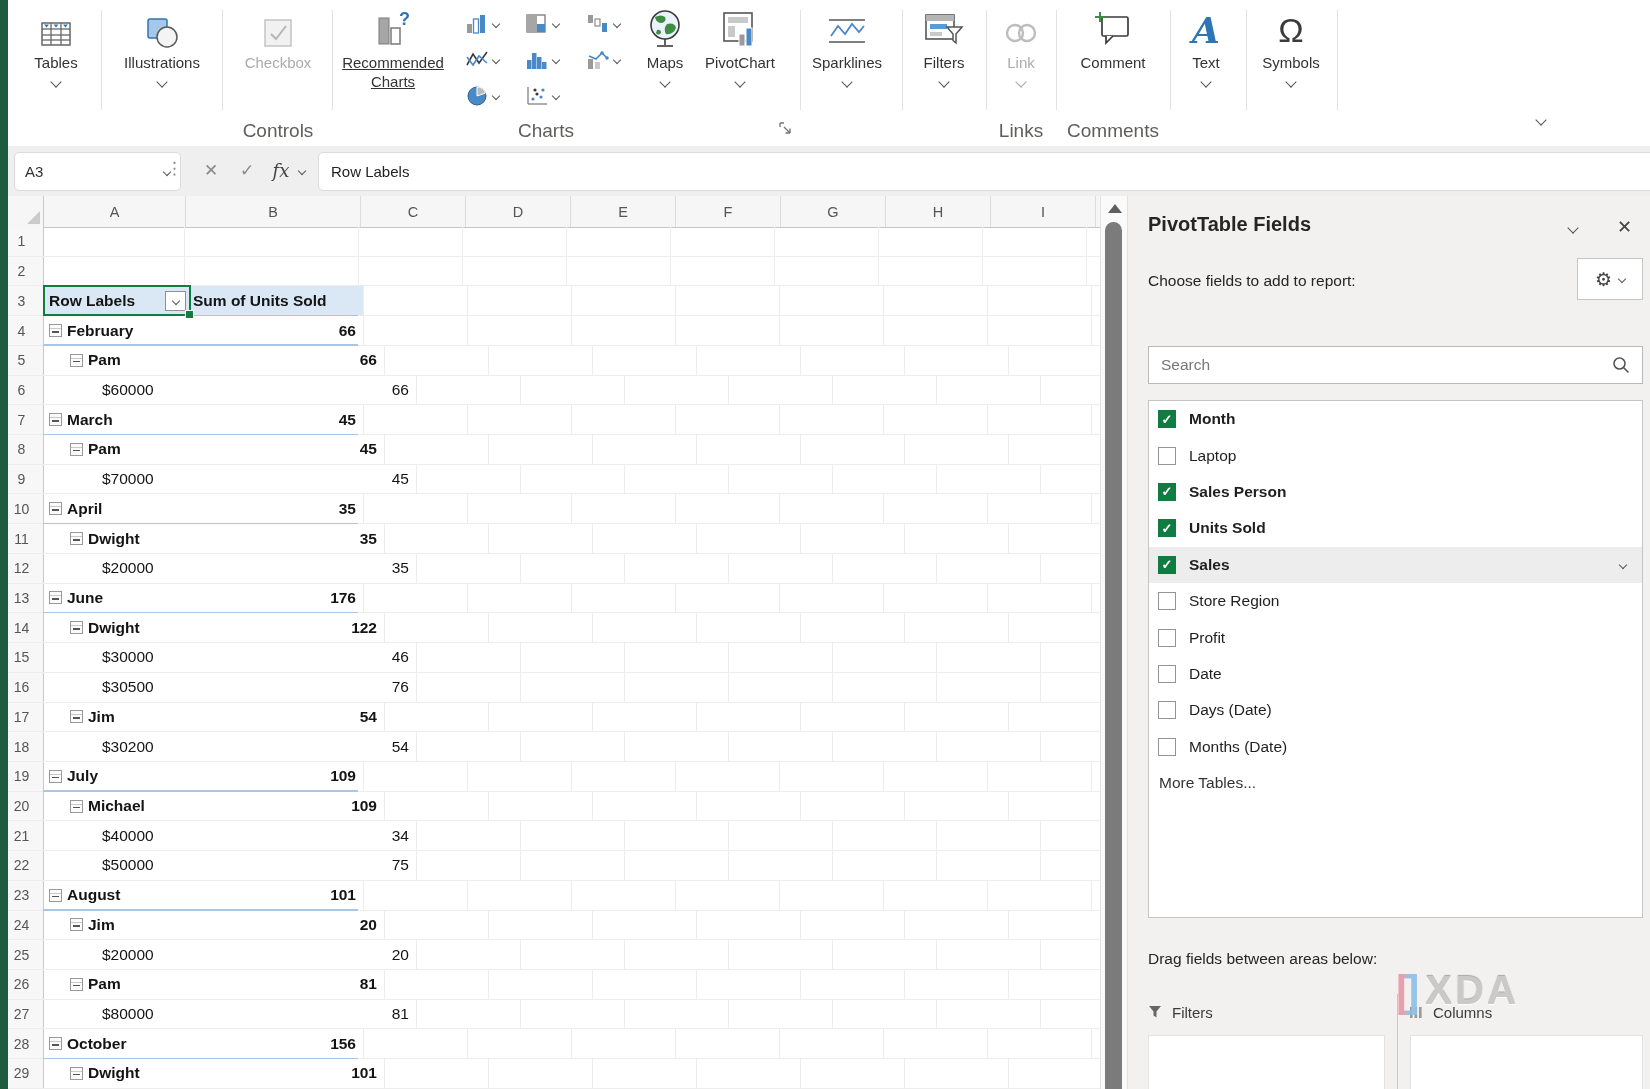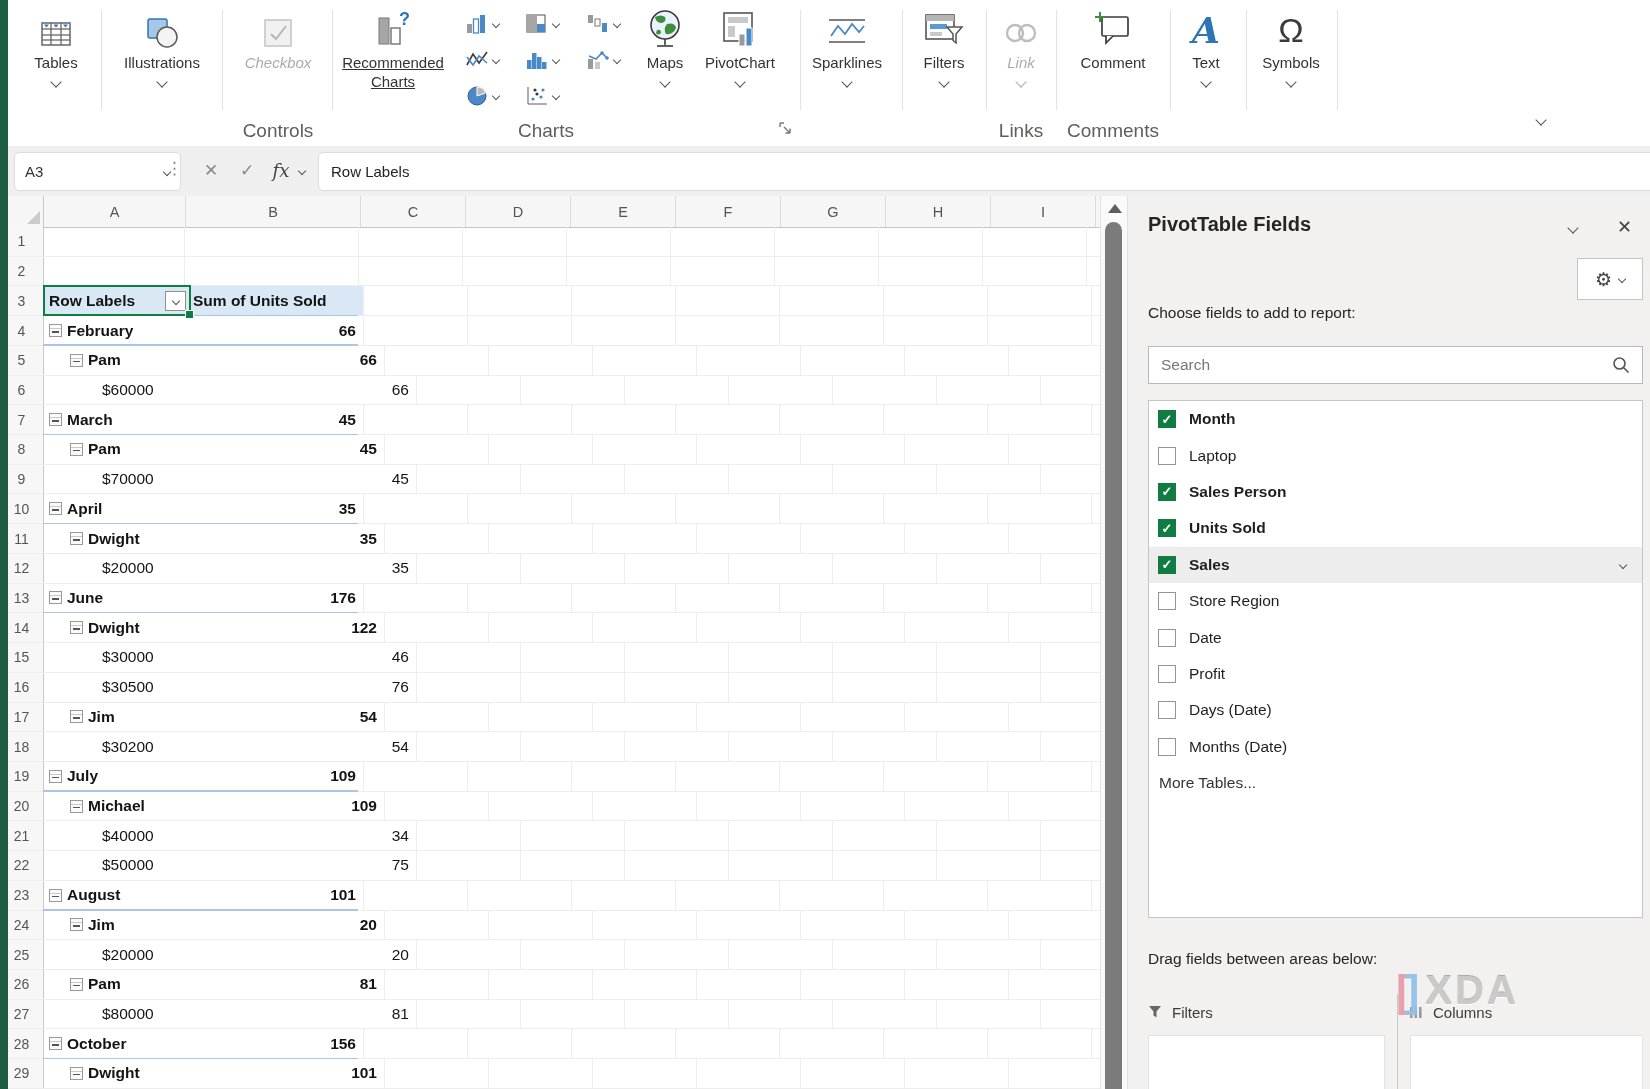--- a/index.html
+++ b/index.html
@@ -7,21 +7,21 @@
        font-family:"Liberation Sans",sans-serif;color:#222;}
   
   .edge-strip{position:absolute;left:0;top:0;width:8px;height:1089px;background:#1E5C3F;z-index:50;}
   
   .ribbon{position:absolute;left:0;top:0;width:1650px;height:146px;background:#fff;border-bottom:1px solid #D4D4D4;}
   .rsep{position:absolute;top:10px;height:100px;width:1px;background:#E1E1E1;}
   .rbtn{position:absolute;top:4px;height:112px;display:flex;flex-direction:column;align-items:center;cursor:default;}
   .ric{height:46px;display:flex;align-items:flex-end;justify-content:center;}
   .rlabel{font-size:15px;color:#333;line-height:19px;text-align:center;margin-top:3px;white-space:nowrap;}
   .rlabel.wrap{white-space:normal;width:114px;text-decoration:underline;}
-  .rbtn.dis .rlabel{color:#ABABAB;font-style:italic;}
+  .rbtn.dis .rlabel{color:#ABABAB;}
   .chev{display:inline-block;width:7px;height:7px;border-right:1.6px solid #555;border-bottom:1.6px solid #555;transform:rotate(45deg);}
   .chev.sm{width:5px;height:5px;border-width:1.4px;}
   .chev.gray{border-color:#A9A9A9;}
   .rbtn .chev{margin-top:6px;}
   .glabel{position:absolute;top:120px;height:22px;display:flex;align-items:center;justify-content:center;
           font-size:19px;color:#605E5C;}
   .chartgrid{position:absolute;left:452px;top:6px;width:182px;height:112px;display:grid;
              grid-template-columns:1fr 1fr 1fr;grid-auto-rows:36px;align-items:center;}
   .minibtn{display:flex;align-items:center;gap:5px;justify-content:center;}
   .launcher{position:absolute;left:778px;top:121px;width:16px;height:16px;}
@@ -72,21 +72,21 @@
   .vscroll{position:absolute;left:1100px;top:196px;width:27px;bottom:0;background:#FAFAFA;border-left:1px solid #E2E2E2;overflow:hidden;}
   .vs-up{position:absolute;left:50%;top:8px;transform:translateX(-50%);width:0;height:0;
          border-left:7px solid transparent;border-right:7px solid transparent;border-bottom:9px solid #5f5f5f;}
   .vs-thumb{position:absolute;left:4px;width:17px;top:26px;bottom:-12px;background:#7B7B7B;border-radius:9px;}
   
   .panel{position:absolute;left:1127px;top:196px;width:523px;bottom:0;background:#F2F1F0;border-left:1px solid #E0E0E0;
          overflow:hidden;box-sizing:border-box;}
   .p-title{position:absolute;left:20px;top:17px;font-size:20px;font-weight:600;color:#252525;}
   .p-hchev{position:absolute;left:441px;top:28px;}
   .p-close{position:absolute;left:489px;top:20px;font-size:18px;color:#444;}
-  .p-sub{position:absolute;left:20px;top:76px;font-size:15.5px;color:#252525;margin-top:32px;}
+  .p-sub{position:absolute;left:20px;top:76px;font-size:15.5px;color:#252525;}
   .gearbtn{position:absolute;left:449px;top:62px;width:66px;height:42px;background:#fff;border:1px solid #C5C5C5;
            display:flex;align-items:center;justify-content:center;gap:7px;box-sizing:border-box;}
   .gear{font-size:19px;color:#444;line-height:1;}
   .searchbox{position:absolute;left:20px;top:150px;width:495px;height:38px;background:#fff;border:1px solid #B9B9B9;
              box-sizing:border-box;display:flex;align-items:center;}
   .searchbox input{flex:1;border:none;outline:none;font-size:15.5px;color:#333;padding:0 12px;background:transparent;
                    font-family:"Liberation Sans",sans-serif;}
   .searchbox input::placeholder{color:#767676;}
   .mag{margin-right:12px;}
   .fieldlist{position:absolute;left:20px;top:204px;width:495px;height:518px;background:#fff;border:1px solid #C5C5C5;
@@ -960,25 +960,25 @@
           <span class="fcb on">✓</span>
           <span class="flbl bold">Sales</span>
           <span class="chev sm"></span>
         </div>
         <div class="fitem">
           <span class="fcb"></span>
           <span class="flbl">Store Region</span>
         </div>
         <div class="fitem">
           <span class="fcb"></span>
-          <span class="flbl">Date</span>
+          <span class="flbl">Profit</span>
         </div>
         <div class="fitem">
           <span class="fcb"></span>
-          <span class="flbl">Profit</span>
+          <span class="flbl">Date</span>
         </div>
         <div class="fitem">
           <span class="fcb"></span>
           <span class="flbl">Days (Date)</span>
         </div>
         <div class="fitem">
           <span class="fcb"></span>
           <span class="flbl">Months (Date)</span>
         </div>
         <div class="more">More Tables...</div>

